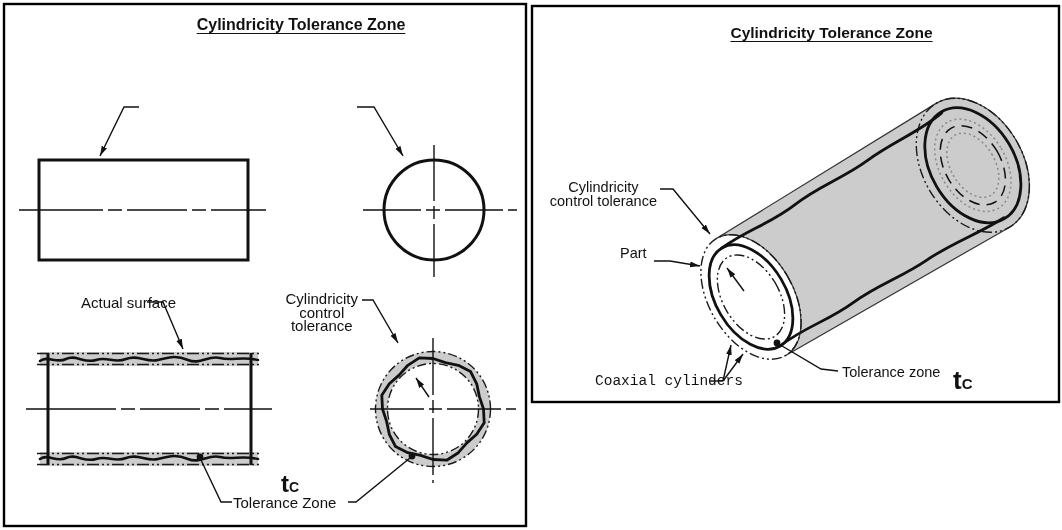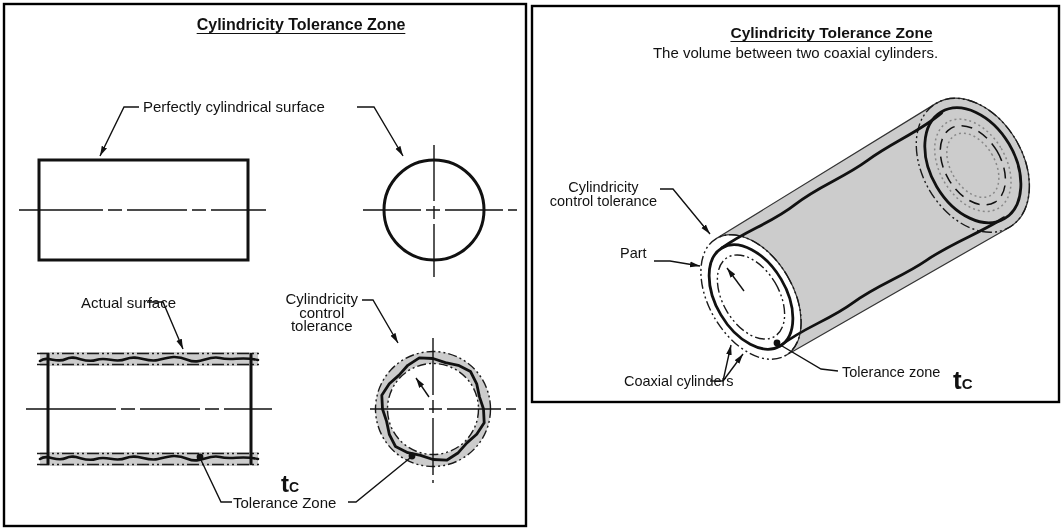--- a/index.html
+++ b/index.html
@@ -139,35 +139,33 @@
     <path d="M723,381 L731,345" marker-end="url(#arr)"></path>
     <path d="M723,381 L743,354" marker-end="url(#arr)"></path>
 
     <path d="M777,343 L821,369 L838,371"></path>
     <circle cx="777" cy="343" r="3.4" fill="#111" stroke="none"></circle>
   </g>
 </svg>
 
 <div class="title" style="left:4px;top:16px;width:522px;">Cylindricity Tolerance Zone</div>
 
-<div class="lbl" style="left:143px;top:99px;">Perfectly cylindrical surface</div>
 <div class="lbl" style="left:37px;top:295px;margin-left:44px;">Actual surface</div>
 <div class="lbl right-align" style="right:704px;top:292px;">Cylindricity
 control
 tolerance</div>
 <div class="lbl" style="left:233px;top:495px;">Tolerance Zone</div>
 <div class="tc" style="left:281px;top:461px;">
   <span class="t">t</span><span class="sub">C</span>
 </div>
 
 <div class="title" style="left:532px;top:24px;width:527px;font-size:15.5px;">Cylindricity Tolerance Zone</div>
-<div class="subtitle" style="left:532px;top:44px;width:527px;font-size:15px;">The volume between two coaxial cylinders.</div>
 
 <div class="lbl sm right-align" style="right:405px;top:180px;">Cylindricity
 control tolerance</div>
 <div class="lbl sm" style="left:620px;top:246px;text-align:center;">Part</div>
-<div class="lbl sm" style="left:624px;top:374px;">Coaxial cylinders</div>
+<div class="lbl sm" style="left:595px;top:374px;font-family:Liberation Mono, monospace;">Coaxial cylinders</div>
 <div class="lbl sm" style="left:842px;top:365px;">Tolerance zone</div>
 <div class="tc big" style="left:953px;top:356px;">
   <span class="t">t</span><span class="sub">C</span>
 </div>
 
 </div>
 
 </body></html>

